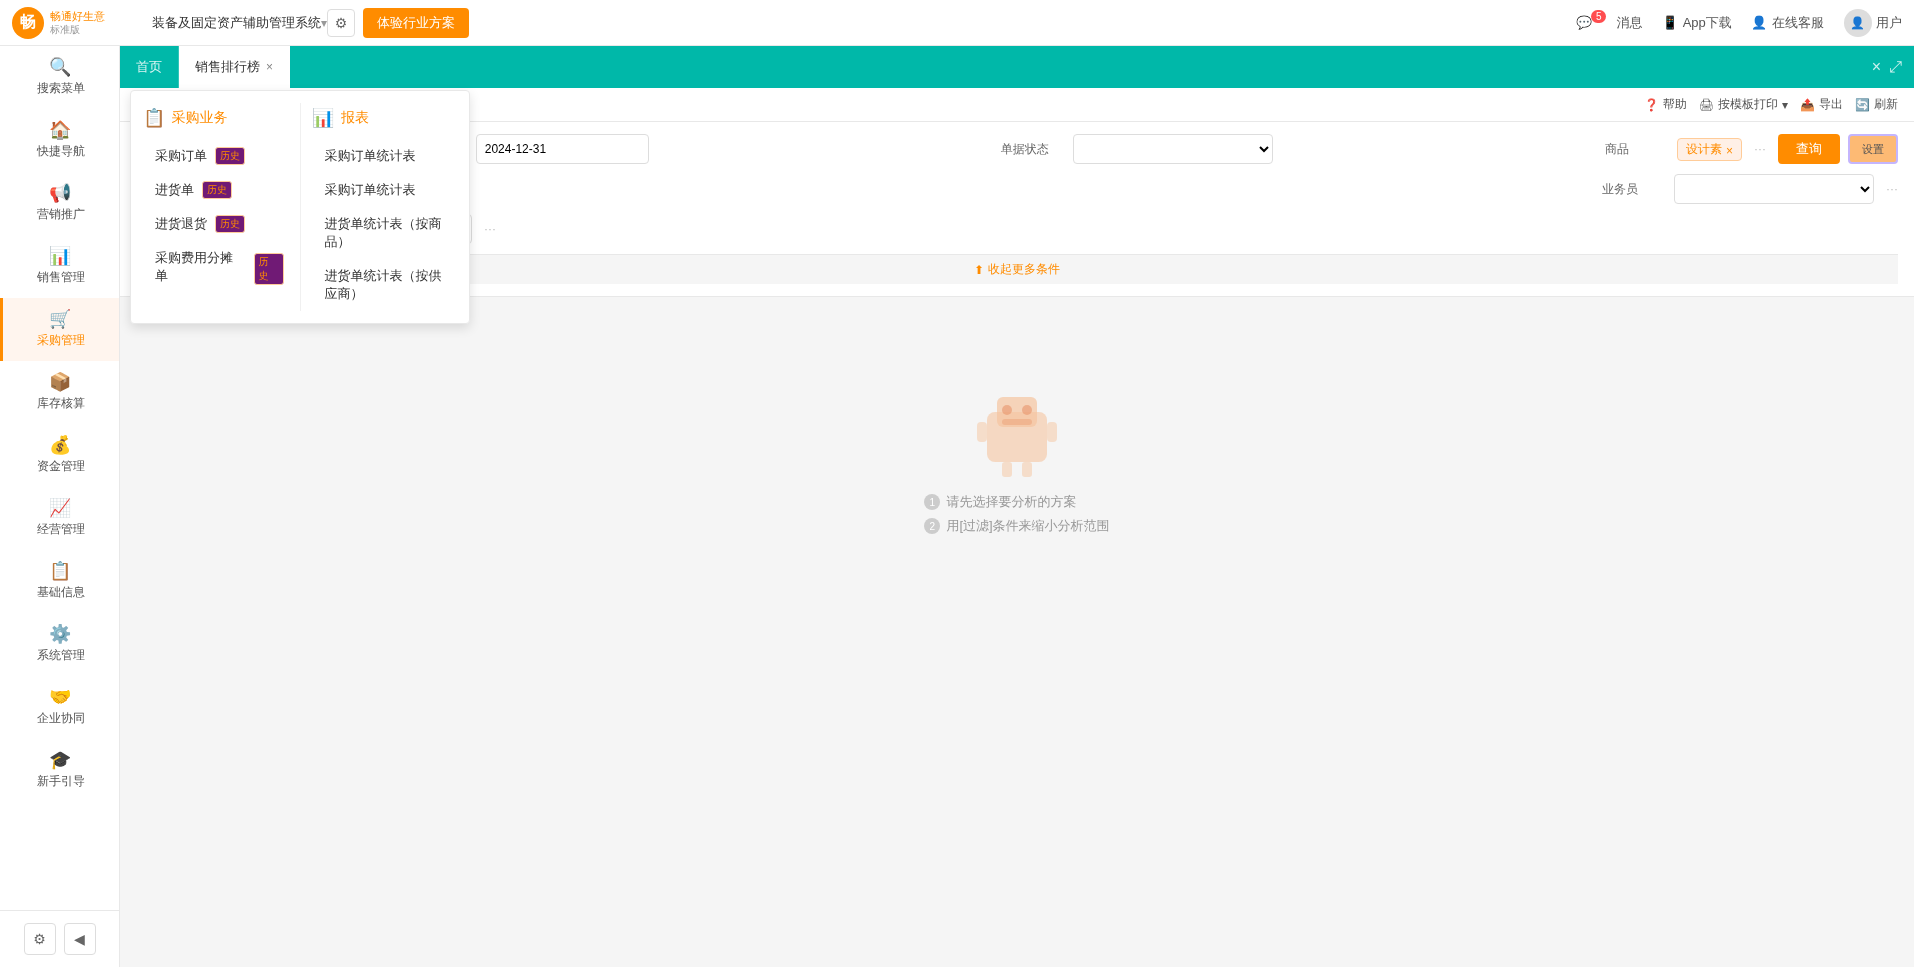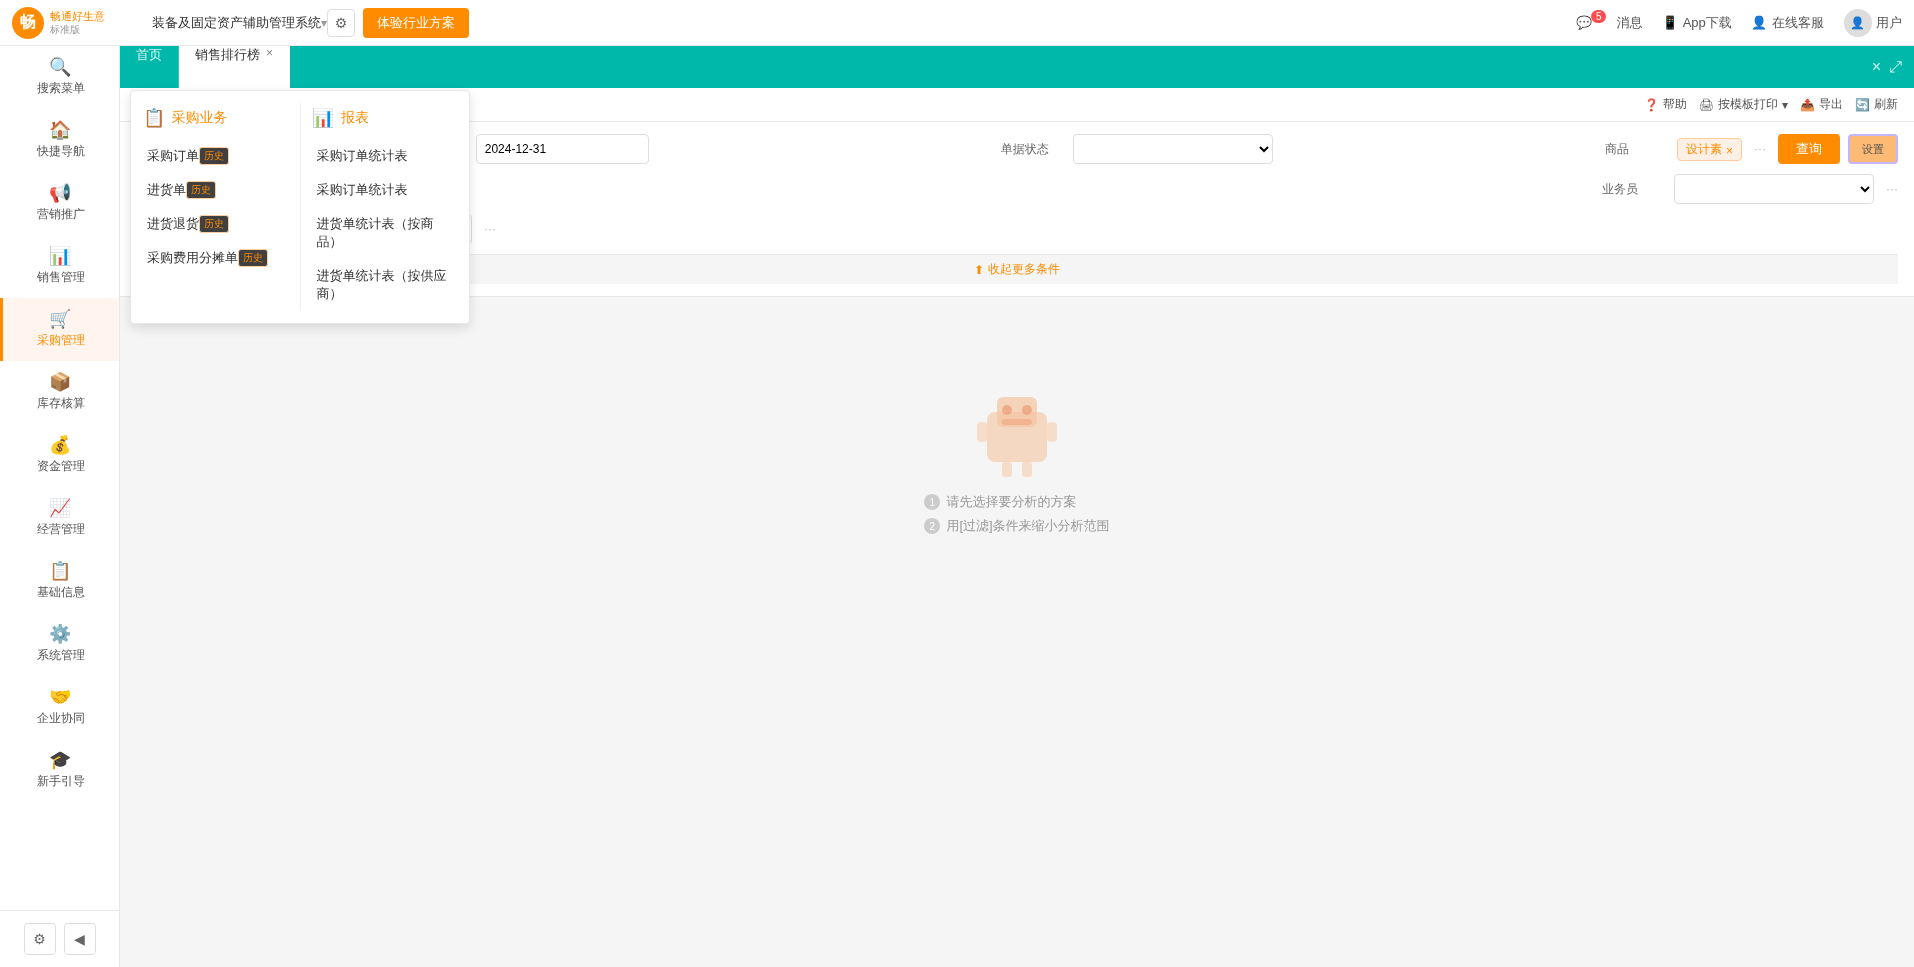--- a/index.html
+++ b/index.html
@@ -170,20 +170,21 @@
     
     .tab-bar {
       height: 42px;
       background: #00b8a9;
       display: flex;
       align-items: stretch;
       padding: 0;
     }
     .tab-item {
       display: flex;
+      align-items: center;
       padding: 0 16px;
       cursor: pointer;
       font-size: 13px;
       color: rgba(255,255,255,0.85);
       border-right: 1px solid rgba(255,255,255,0.2);
       gap: 6px;
     }
     .tab-item.active {
       background: #fff;
       color: #333;
@@ -385,28 +386,30 @@
       color: #ff8c00;
       font-size: 14px;
       font-weight: 500;
     }
     .popup-col-icon {
       font-size: 18px;
     }
     .popup-menu-item {
       display: flex;
       align-items: flex-end;
+      gap: 8px;
       padding: 8px 4px;
       cursor: pointer;
       font-size: 13px;
       color: #333;
       border-radius: 3px;
+      margin-left: 8px;
     }
     .history-badge {
-      background: #404040;
+      background: #701a75;
       color: #ff8c00;
       border: 1px solid #ffcc99;
       border-radius: 3px;
       font-size: 10px;
       padding: 1px 4px;
     }
 
     
     .dots { color: #bbb; font-size: 12px; }
 

